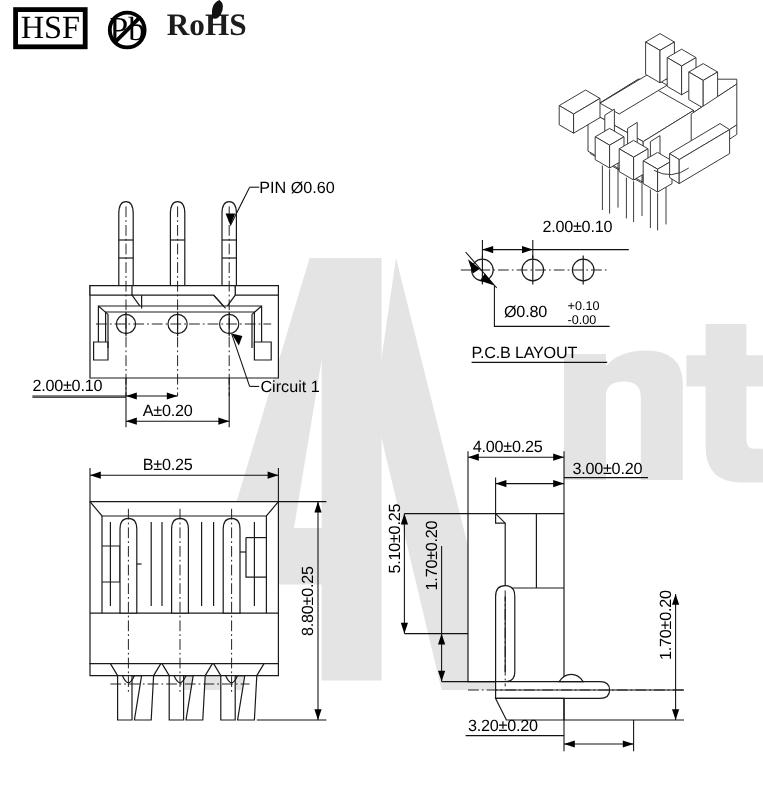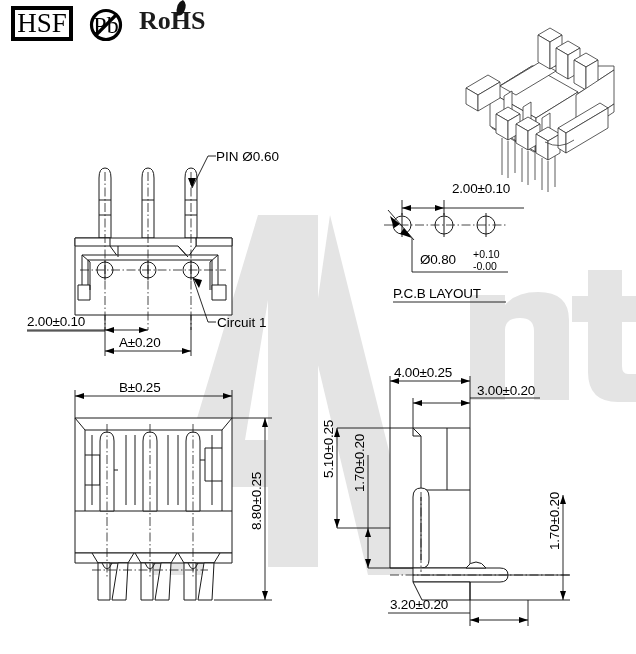--- a/index.html
+++ b/index.html
@@ -110,21 +110,21 @@
   .pb-text {
     position: absolute;
     left: 0;
     top: 0;
     width: 36px;
     height: 36px;
     display: flex;
     align-items: center;
     justify-content: center;
     font-family: "Liberation Serif", serif;
-    font-size: 24px;
+    font-size: 28px;
     color: #000;
   }
   .rohs-wrap {
     position: absolute;
     left: 139px;
     top: 8px;
     height: 34px;
     font-weight: bold;
   }
   .rohs-text {

